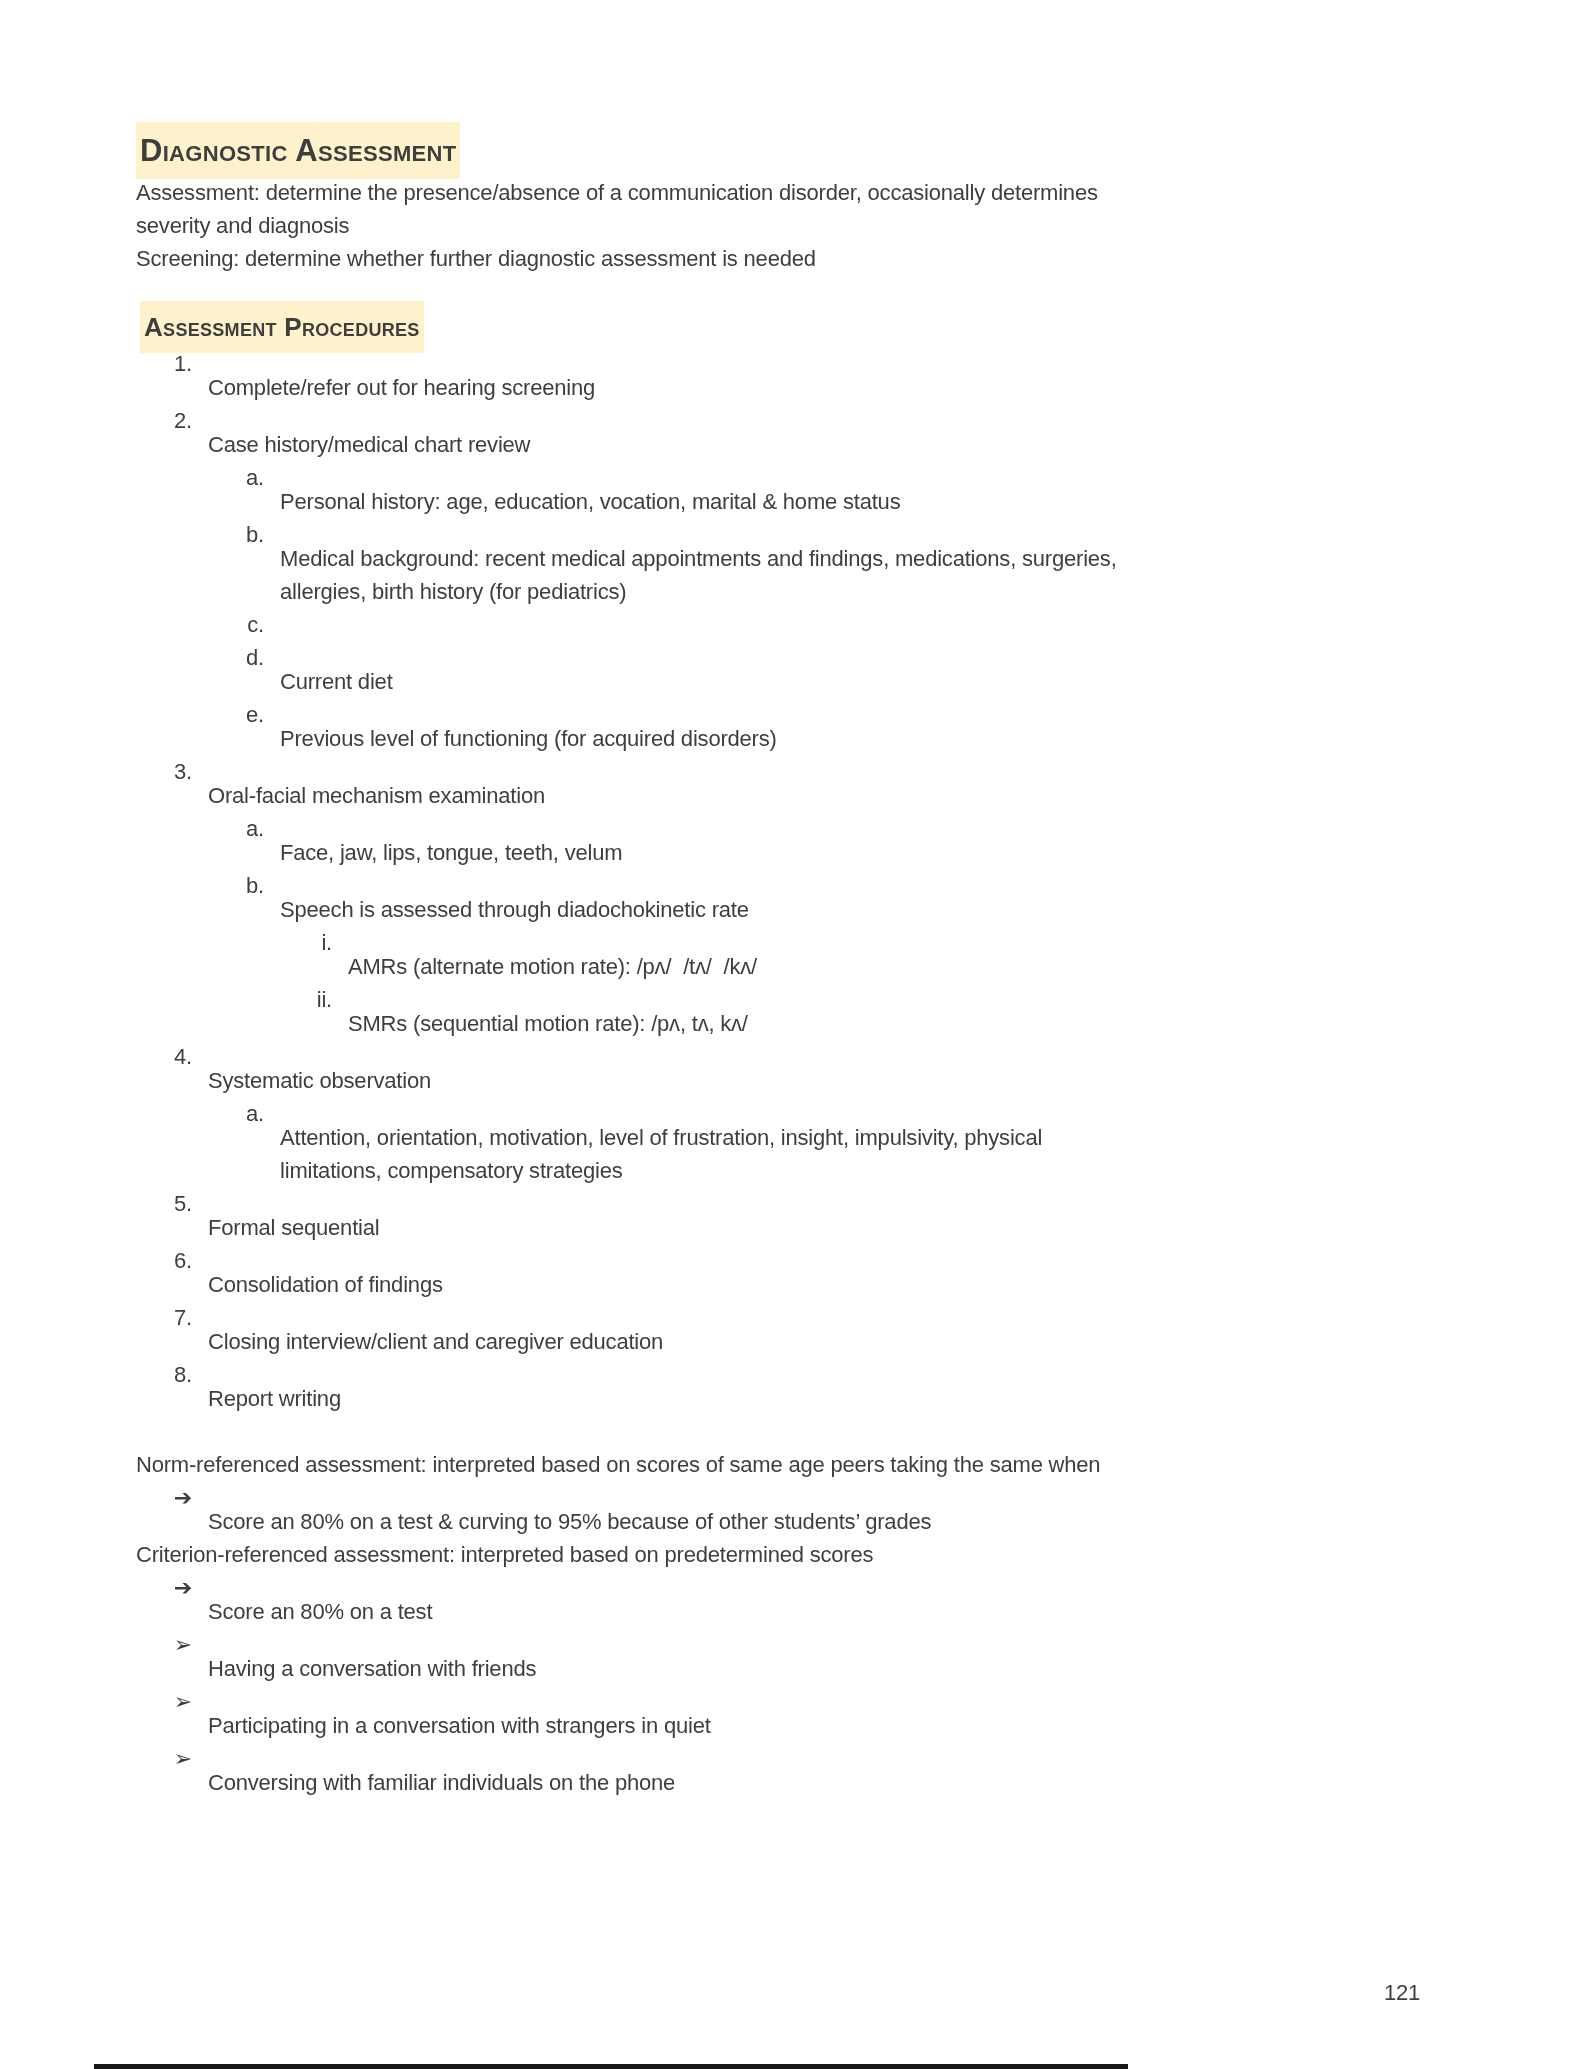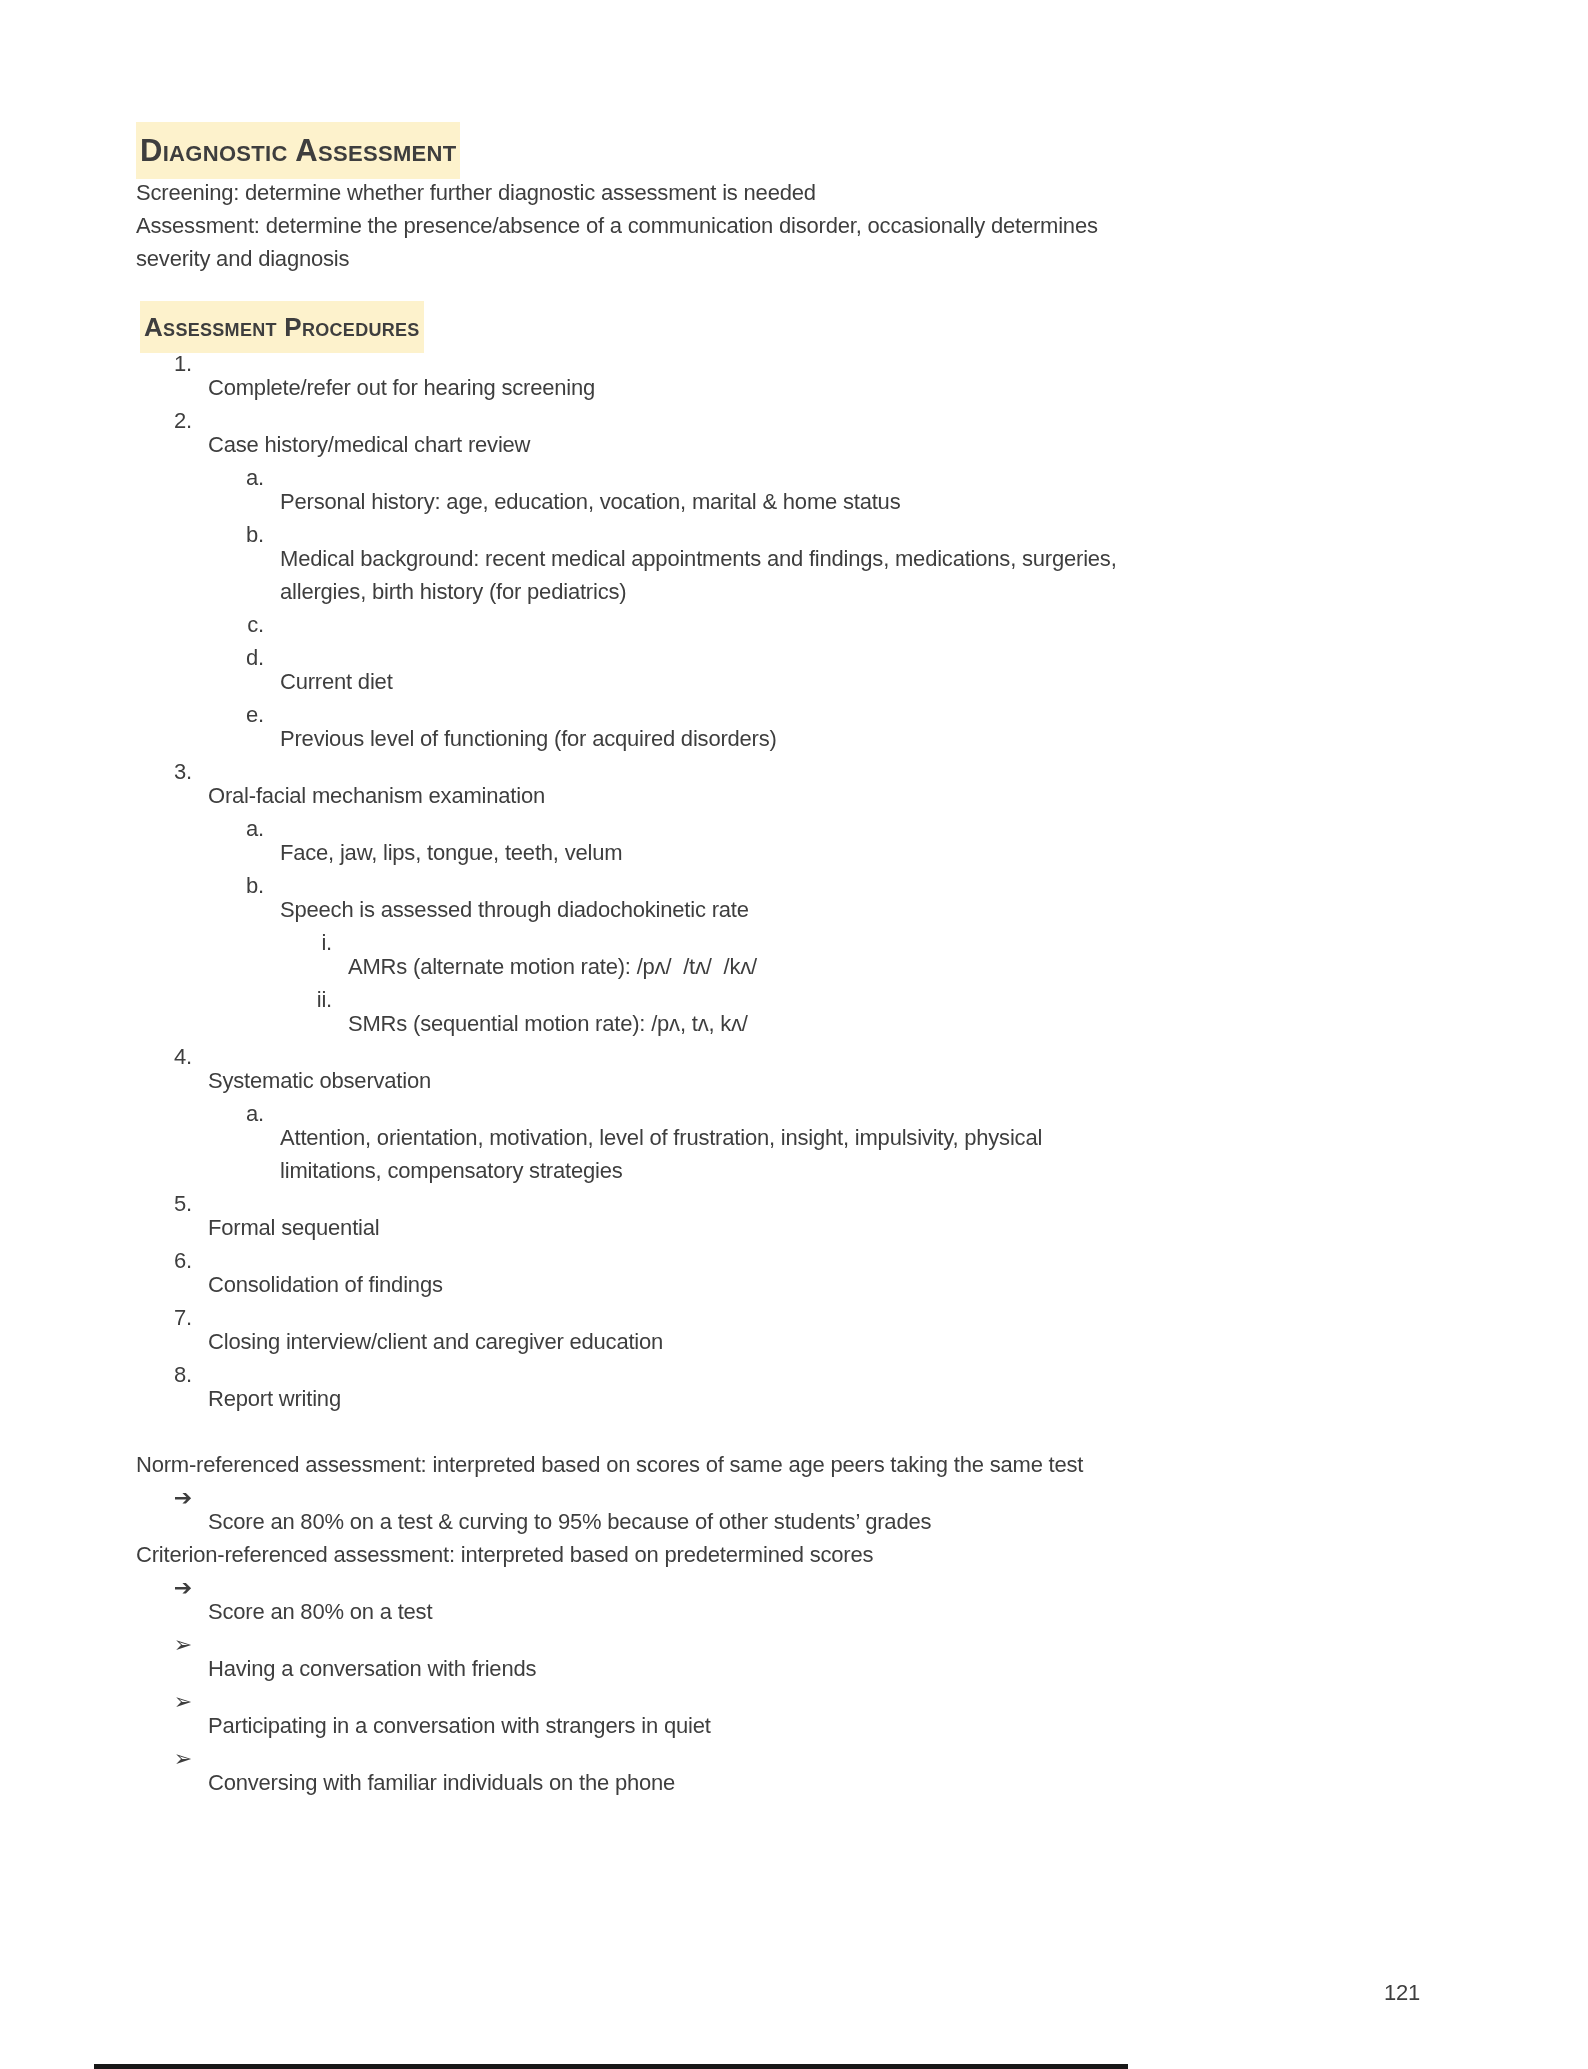--- a/index.html
+++ b/index.html
@@ -80,22 +80,22 @@
   }
 </style>
 </head>
 <body>
 
 <div class="page">
   <div class="content">
 
     <h1 class="doc-h1"><span class="hl">Diagnostic Assessment</span></h1>
 
+    <p class="body-line">Assessment: determine the presence/absence of a communication disorder, occasionally determines severity and diagnosis</p>
     <p class="body-line">Screening: determine whether further diagnostic assessment is needed</p>
-    <p class="body-line">Assessment: determine the presence/absence of a communication disorder, occasionally determines severity and diagnosis</p>
 
     <h2 class="doc-h2"><span class="hl">Assessment Procedures</span></h2>
 
     <div class="list">
 
       <div class="li l1">
         <span class="marker">1.</span>
         <span class="li-text">Complete/refer out for hearing screening</span>
       </div>
 
@@ -166,21 +166,21 @@
         <span class="li-text">Closing interview/client and caregiver education</span>
       </div>
       <div class="li l1">
         <span class="marker">8.</span>
         <span class="li-text">Report writing</span>
       </div>
     </div>
 
     <div class="types-block">
 
-      <p class="body-line">Norm-referenced assessment: interpreted based on scores of same age peers taking the same test</p>
+      <p class="body-line">Norm-referenced assessment: interpreted based on scores of same age peers taking the same when</p>
       <div class="li arrow">
         <span class="marker">➔</span>
         <span class="li-text">Score an 80% on a test &amp; curving to 95% because of other students’ grades</span>
       </div>
 
       <p class="body-line">Criterion-referenced assessment: interpreted based on predetermined scores</p>
       <div class="li arrow">
         <span class="marker">➔</span>
         <span class="li-text">Score an 80% on a test</span>
       </div>

